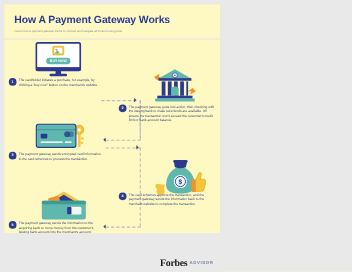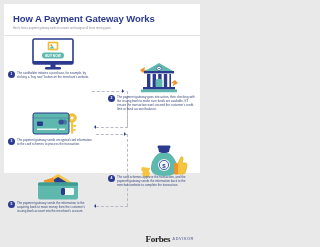--- a/index.html
+++ b/index.html
@@ -4,22 +4,22 @@
 <style>
   html,body{margin:0;padding:0;}
   body{
     width:204px;height:247px;overflow:hidden;
     background:#e9e9ea;
     font-family:"Liberation Sans",sans-serif;
     -webkit-font-smoothing:antialiased;
   }
   .page{position:relative;width:204px;height:247px;background:#e9e9ea;}
   .card{
-    position:absolute;left:4px;top:4px;width:196px;height:169px;
-    background:#ffffff;
+    position:absolute;left:4px;top:4px;width:196px;height:208px;
+    background:#fef9c3;
   }
   
   .header{padding:9px 0 0 9px;}
   .title{
     font-size:9.5px;font-weight:bold;color:#2b3a8f;
     letter-spacing:-0.1px;line-height:11px;margin:0;
   }
   .subtitle{
     font-size:2.6px;color:#8b8d99;line-height:3.6px;margin:3px 0 0 0;
     max-width:165px;

